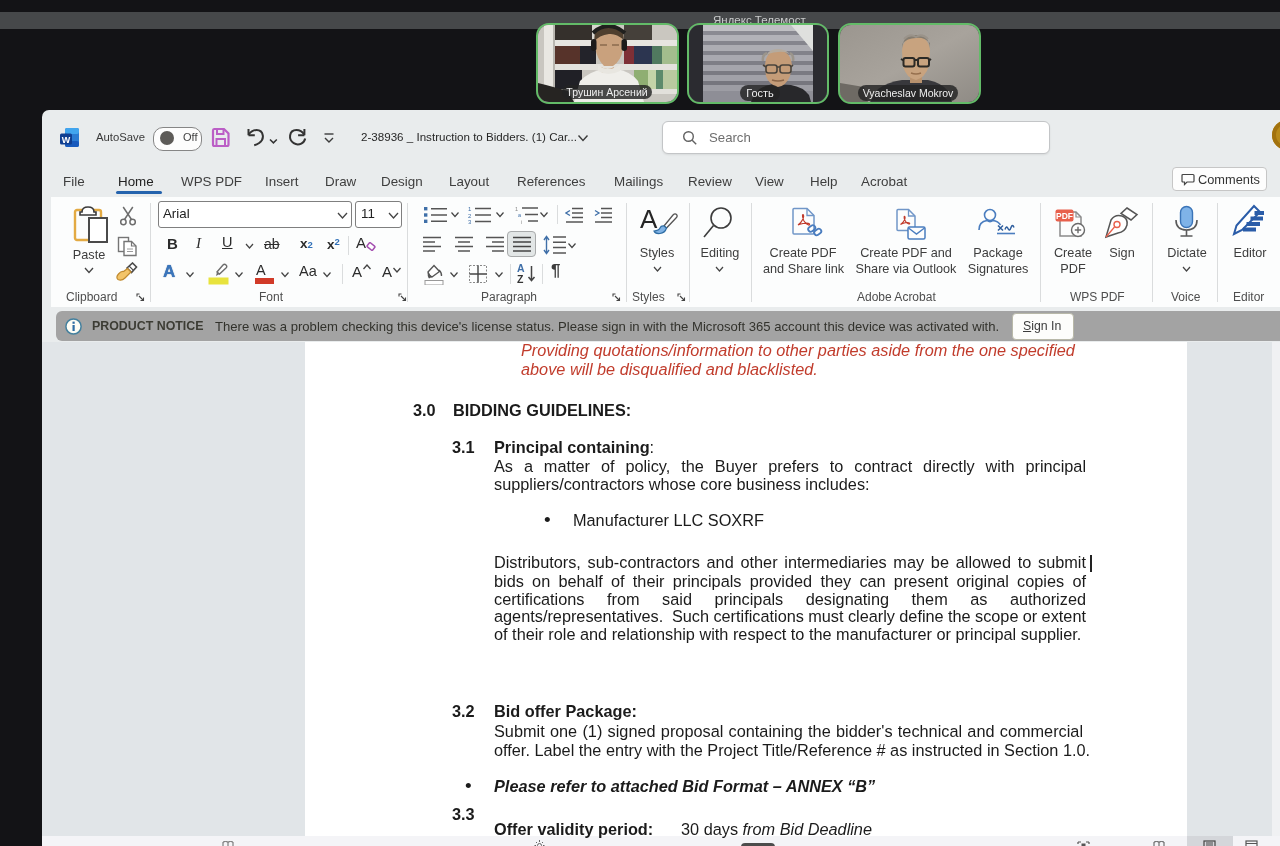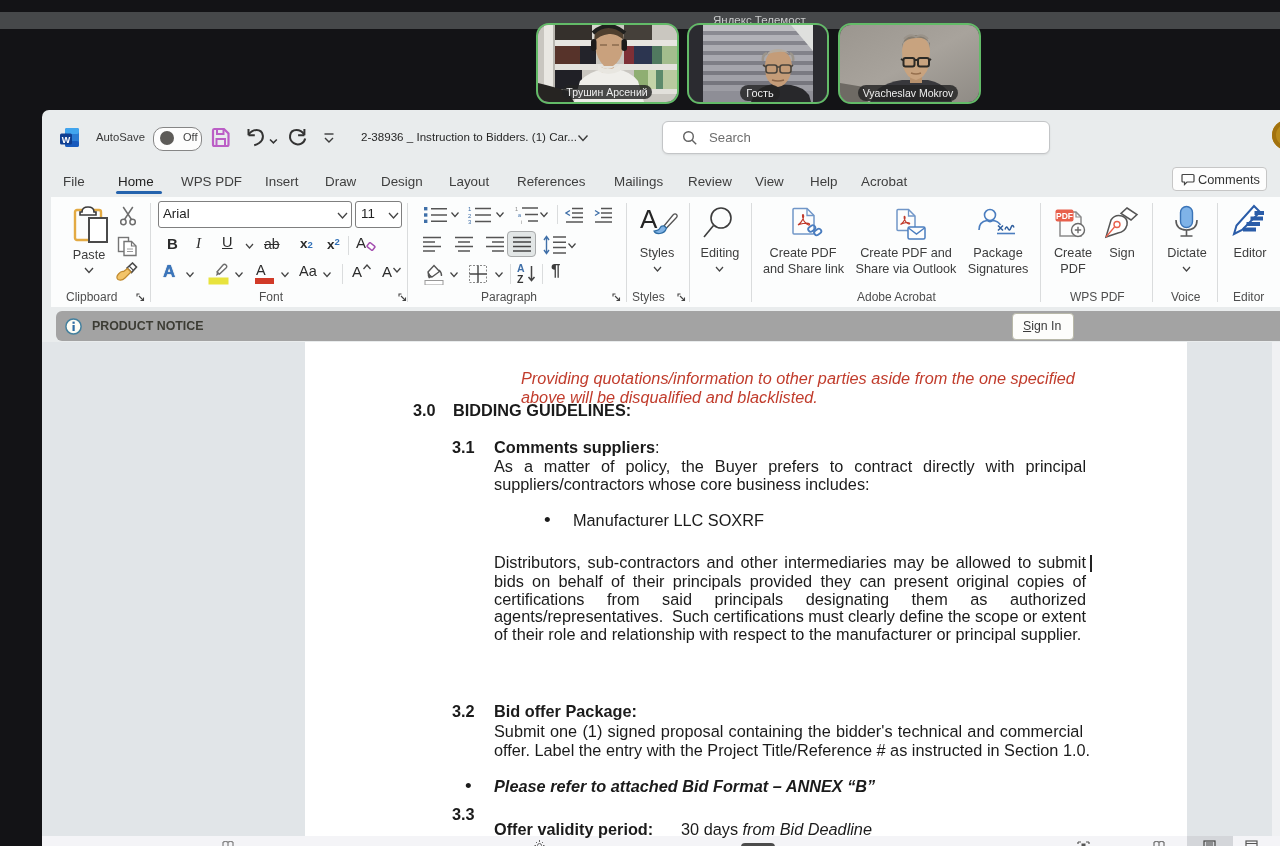--- a/index.html
+++ b/index.html
@@ -481,20 +481,21 @@
 <div class="rt" style="left:1228px;top:246px;width:44px;">Editor</div>
 <div class="rlabel" style="left:1233px;top:290px;">Editor</div>
 
 <div class="abs" style="left:56px;top:311px;width:1232px;height:30px;background:#a3a3a3;border-radius:6px 0 0 6px;">
   <svg class="abs" style="left:9px;top:6.5px" width="17" height="17" viewBox="0 0 17 17">
     <circle cx="8.5" cy="8.5" r="7.6" fill="#fdfdf5" stroke="#44809e" stroke-width="1.5"></circle>
     <rect x="7.5" y="7" width="2.2" height="6" fill="#2e6da4"></rect>
     <rect x="7.5" y="3.6" width="2.2" height="2.2" fill="#2e6da4"></rect>
   </svg>
   <div class="abs" style="left:36px;top:8px;font-size:12.4px;font-weight:bold;color:#3c3c34;">PRODUCT NOTICE</div>
+  <div class="abs" style="left:159px;top:8px;font-size:13.1px;color:#32322c;">There was a problem checking this device's license status. Please sign in with the Microsoft 365 account this device was activated with.</div>
   <div class="abs" style="left:956px;top:1.5px;width:62px;height:27px;background:#fdfdfb;border:1px solid #b8b8a8;border-radius:4px;">
     <div class="abs" style="left:10px;top:5px;font-size:12.3px;color:#3c3c3c;"><span style="text-decoration:underline;">S</span>ign In</div>
   </div>
 </div>
 
 <div class="abs" style="left:42px;top:342px;width:1238px;height:494px;background:#e1e5e8;"></div>
 <div class="abs" style="left:305px;top:342px;width:882px;height:494px;background:#ffffff;"></div>
 <div class="abs" style="left:1272px;top:342px;width:8px;height:494px;background:#f0f1f3;"></div>
 
 <div class="abs" style="left:42px;top:836px;width:1238px;height:10px;background:#f4f4f7;">
@@ -519,26 +520,26 @@
   <svg class="abs" style="left:1161px;top:4px" width="13" height="9" viewBox="0 0 13 9">
       <rect x="1" y="1" width="11" height="7" fill="none" stroke="#444" stroke-width="1.2"></rect>
       <path d="M3 3 H10 M3 5 H10" stroke="#444" stroke-width="1"></path>
     </svg>
   <svg class="abs" style="left:1203px;top:4px" width="13" height="9" viewBox="0 0 13 9">
       <rect x="1" y="1" width="11" height="7" fill="none" stroke="#555" stroke-width="1.2"></rect>
       <path d="M1 3.5 H12" stroke="#555" stroke-width="1"></path>
     </svg>
 </div>
 
-<div class="doctext" style="left:521px;top:341px;font-style:italic;color:#c13c2c;line-height:18.85px;margin-top:28px;">Providing quotations/information to other parties aside from the one specified
+<div class="doctext" style="left:521px;top:341px;font-style:italic;color:#c13c2c;line-height:18.85px;">Providing quotations/information to other parties aside from the one specified
 above will be disqualified and blacklisted.</div>
 <div class="doctext" style="left:413px;top:401px;font-weight:bold;">3.0</div>
 <div class="doctext" style="left:453px;top:401px;font-weight:bold;">BIDDING GUIDELINES:</div>
 <div class="doctext" style="left:452px;top:437.8px;font-weight:bold;">3.1</div>
-<div class="doctext" style="left:494px;top:437.8px;"><b>Comments suppliers</b>:</div>
+<div class="doctext" style="left:494px;top:437.8px;"><b>Principal containing</b>:</div>
 <div class="doctext" style="left:494px;top:456.5px;word-spacing:6.38px;">As a matter of policy, the Buyer prefers to contract directly with principal</div>
 <div class="doctext" style="left:494px;top:475.3px;">suppliers/contractors whose core business includes:</div>
 <div class="doctext" style="left:544px;top:509px;font-size:19px;">•</div>
 <div class="doctext" style="left:573px;top:510.8px;">Manufacturer LLC SOXRF</div>
 <div class="doctext" style="left:494px;top:553.4px;word-spacing:2.23px;">Distributors, sub-contractors and other intermediaries may be allowed to submit</div>
 <div class="doctext" style="left:494px;top:571.7px;word-spacing:3.70px;">bids on behalf of their principals provided they can present original copies of</div>
 <div class="doctext" style="left:494px;top:590px;word-spacing:17.99px;">certifications from said principals designating them as authorized</div>
 <div class="doctext" style="left:494px;top:607.3px;word-spacing:-0.17px;">agents/representatives.&nbsp; Such certifications must clearly define the scope or extent</div>
 <div class="doctext" style="left:494px;top:624.6px;">of their role and relationship with respect to the manufacturer or principal supplier.</div>
 <div class="abs" style="left:1090px;top:555px;width:1.5px;height:17px;background:#222;"></div>

